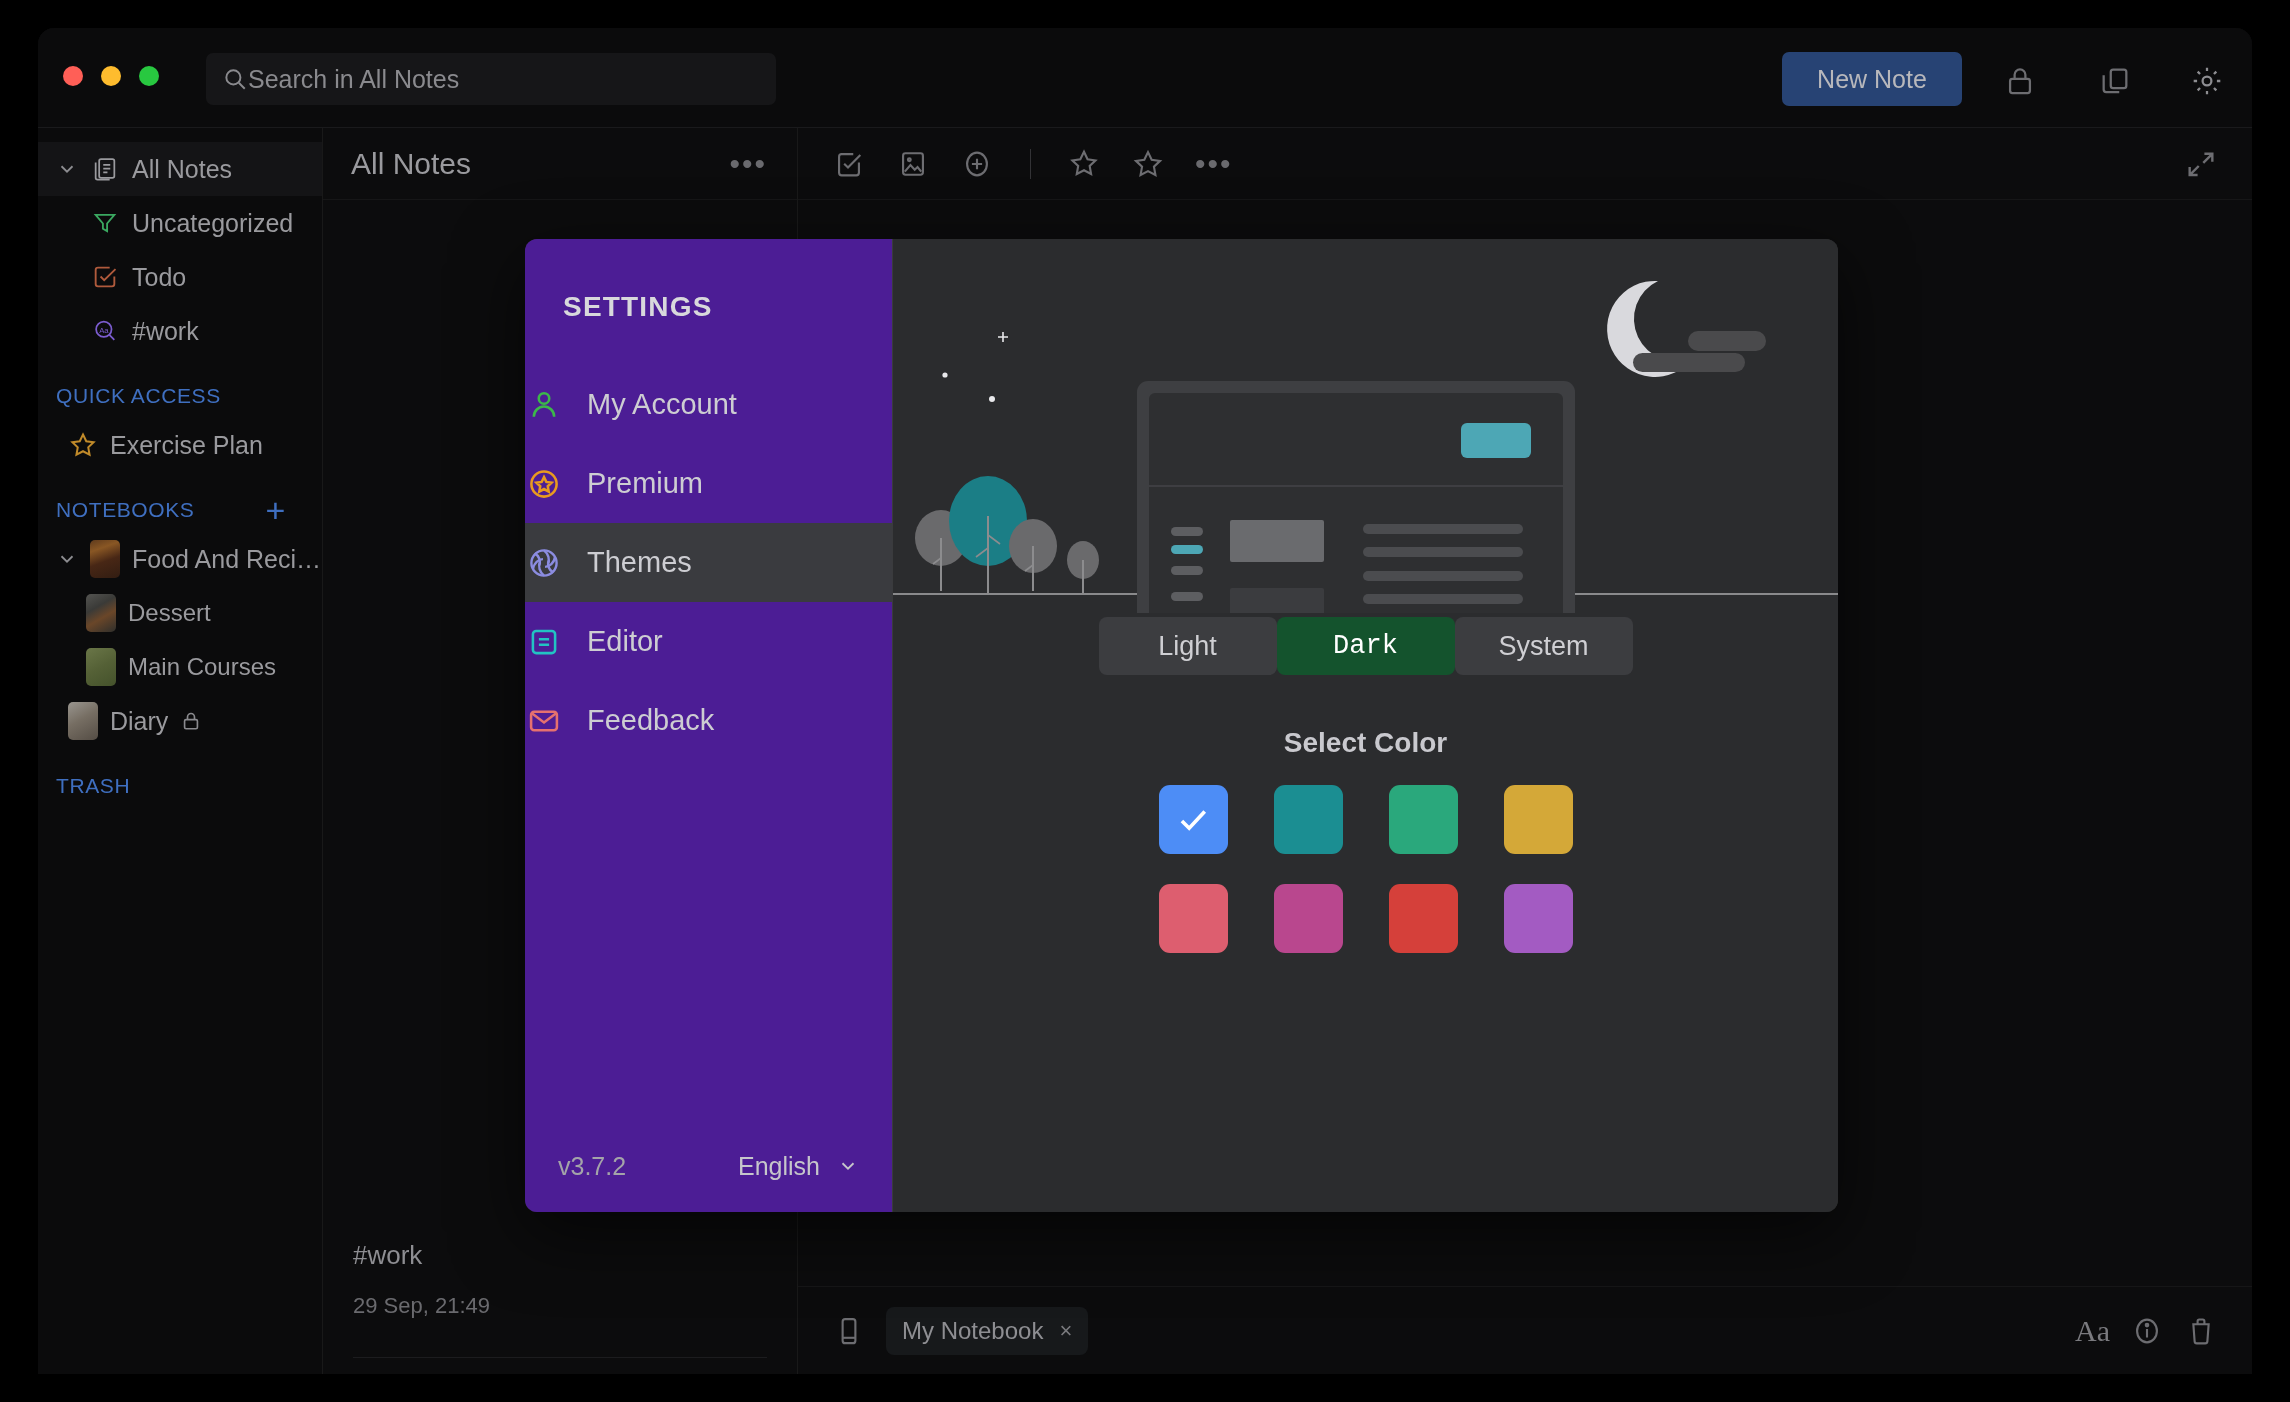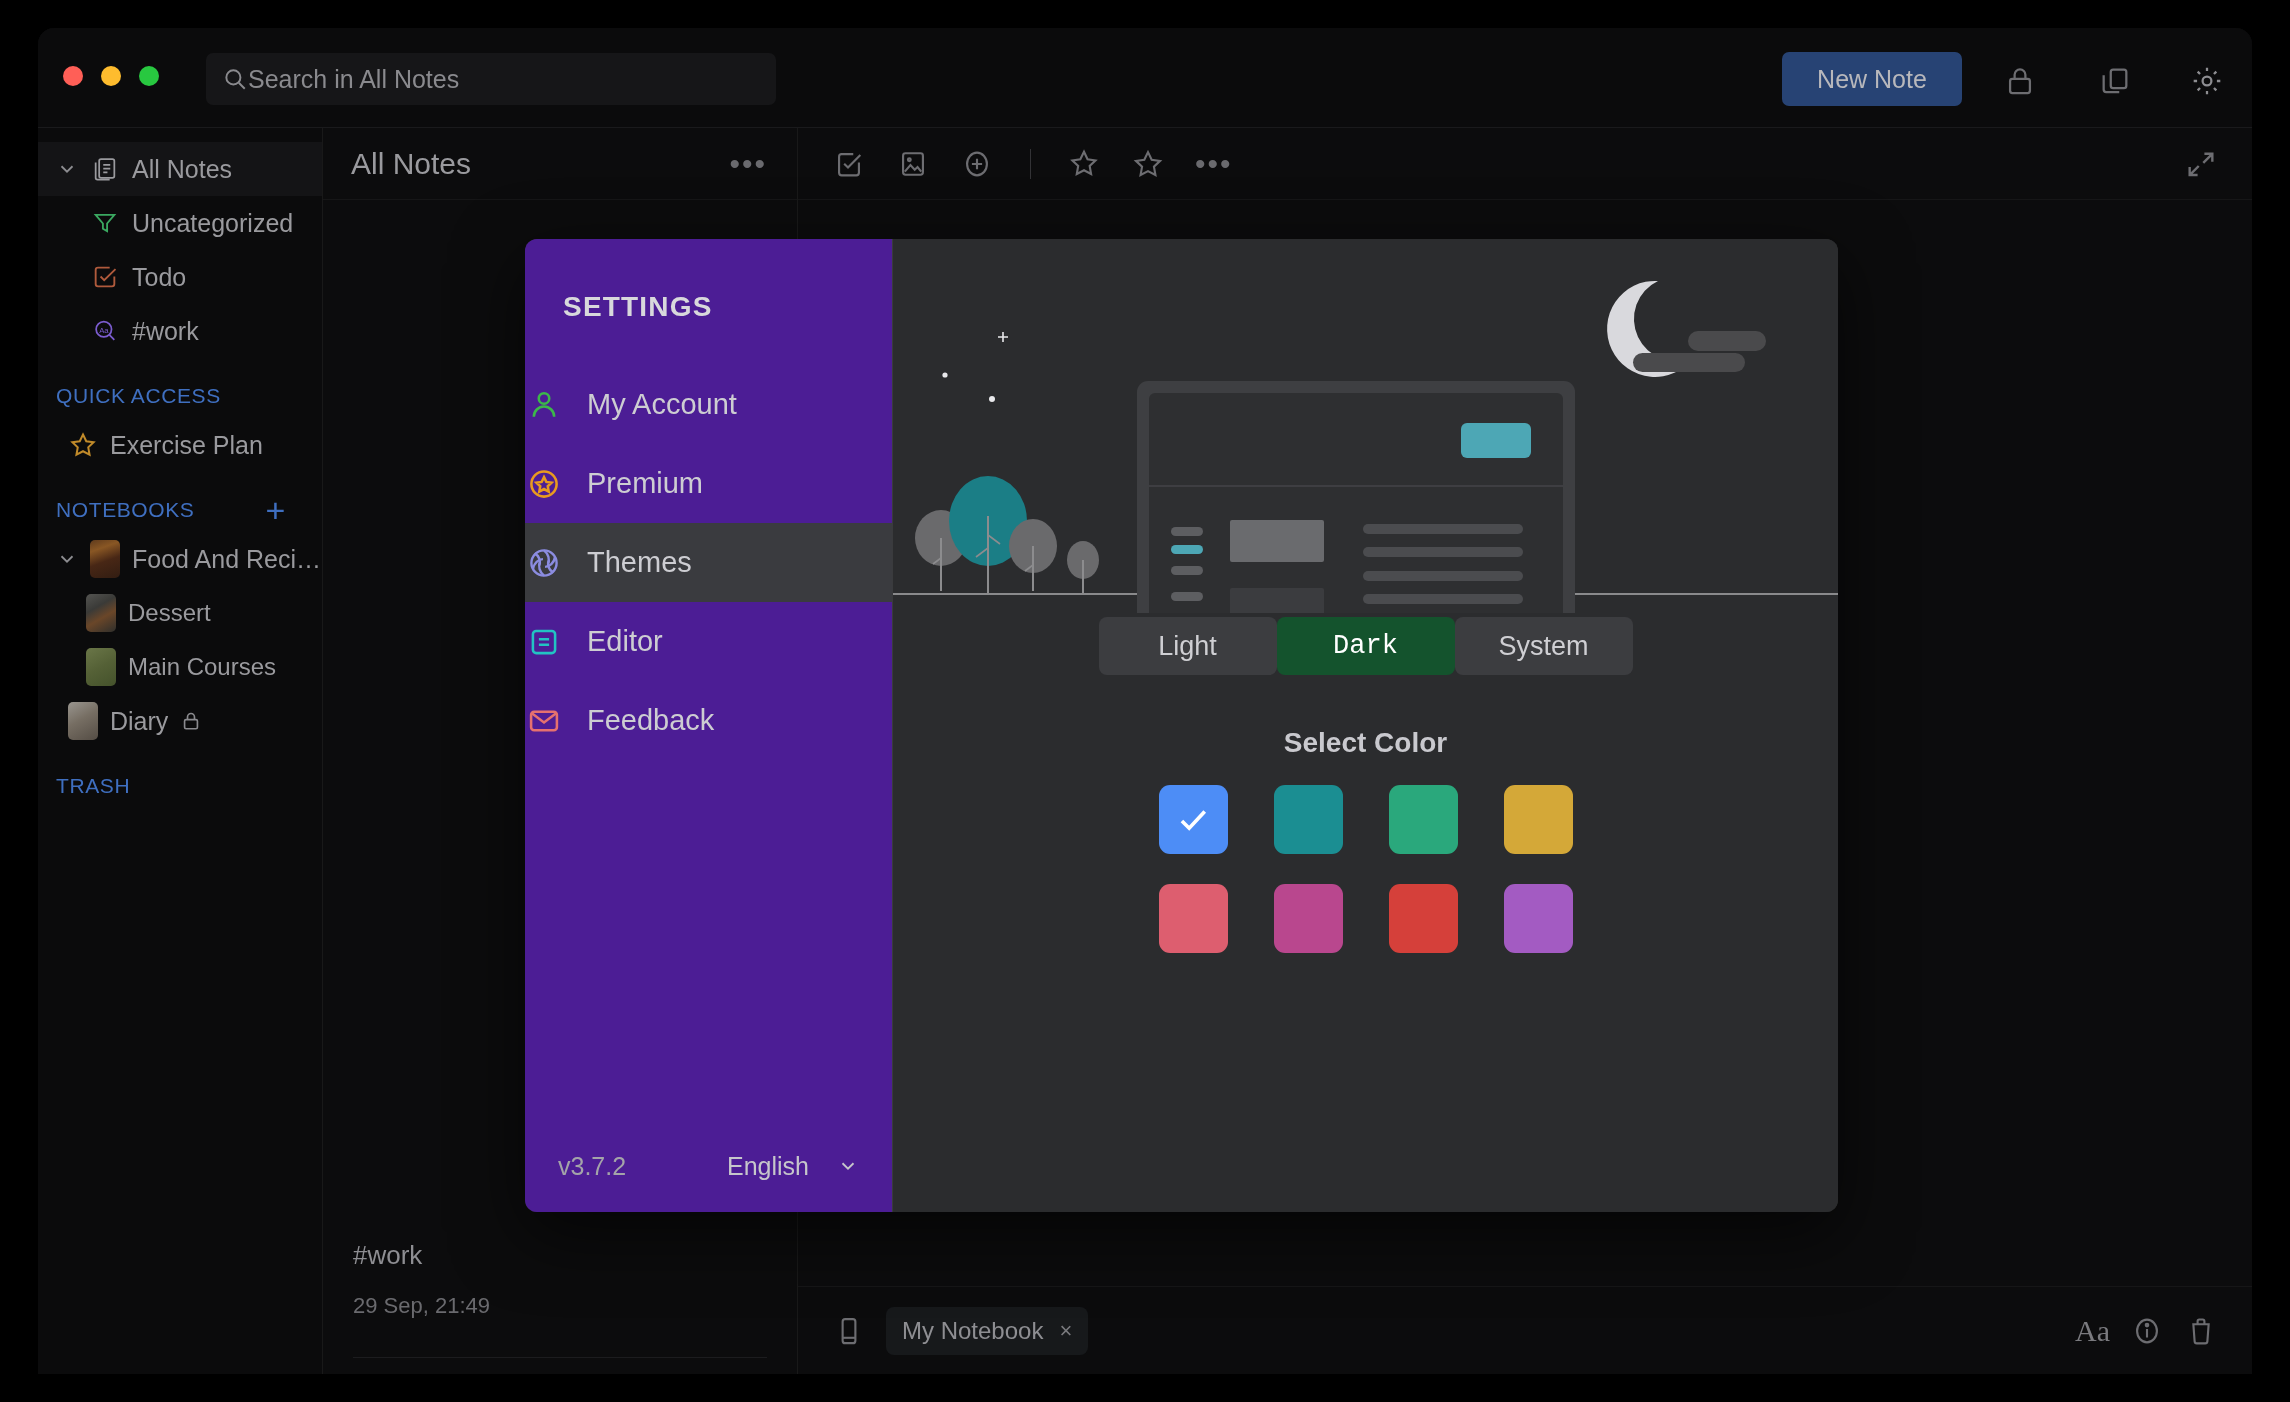--- a/index.html
+++ b/index.html
@@ -212,21 +212,21 @@
     color: #cdcdd2; font-size: 29px; cursor: pointer;
   }
   .snav-item.active { background: #3a3b3f; }
   .snav-ico { width: 38px; height: 38px; flex: 0 0 38px; display:flex; align-items:center; justify-content:center; }
   #settings-footer {
     position: absolute; bottom: 0; left: 0; right: 0;
     height: 92px; display: flex; align-items: center;
     padding: 0 33px; justify-content: space-between;
   }
   #version-label { color: #a4a4a9; font-size: 25px; }
-  #lang-select { color: #c6c6cb; font-size: 25px; display: flex; align-items: center; gap: 28px; cursor: pointer; margin-left: 41px; }
+  #lang-select { color: #c6c6cb; font-size: 25px; display: flex; align-items: center; gap: 17px; cursor: pointer; margin-left: 41px; }
 
   #settings-content {
     flex: 1; position: relative;
     background: #2b2c2e;
   }
 
   
   #illustration { position: absolute; left: 0; top: 14px; width: 100%; height: 360px; }
 
   

